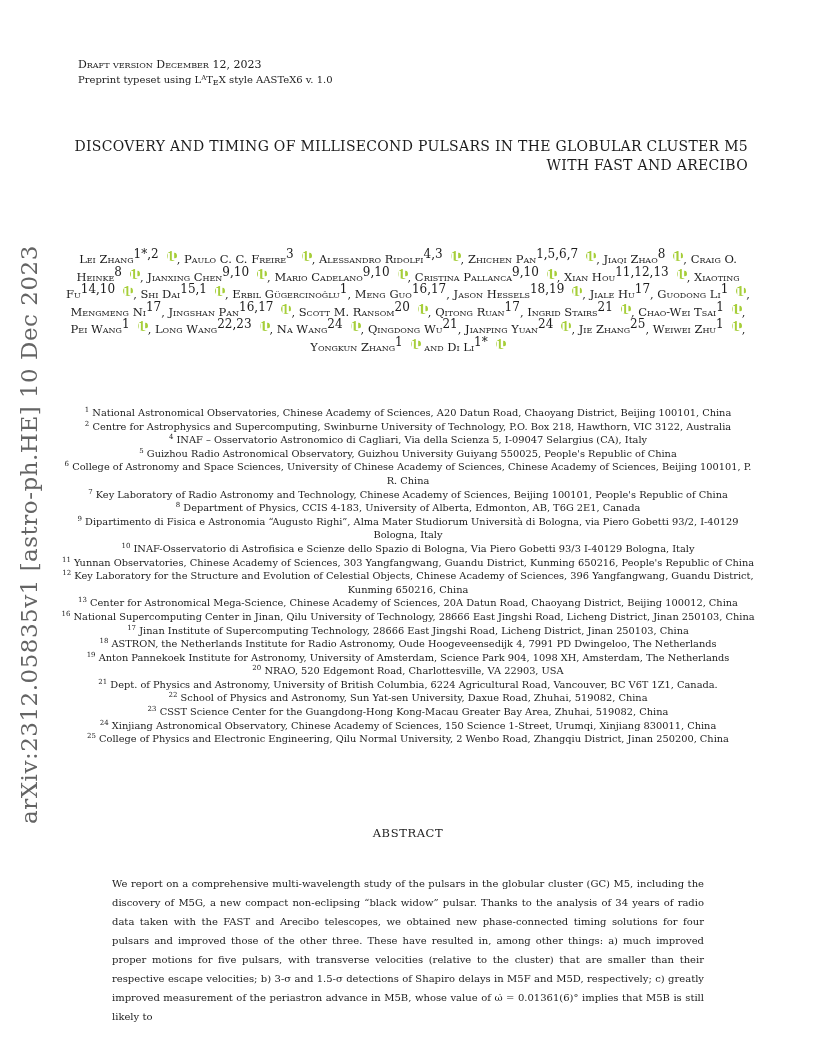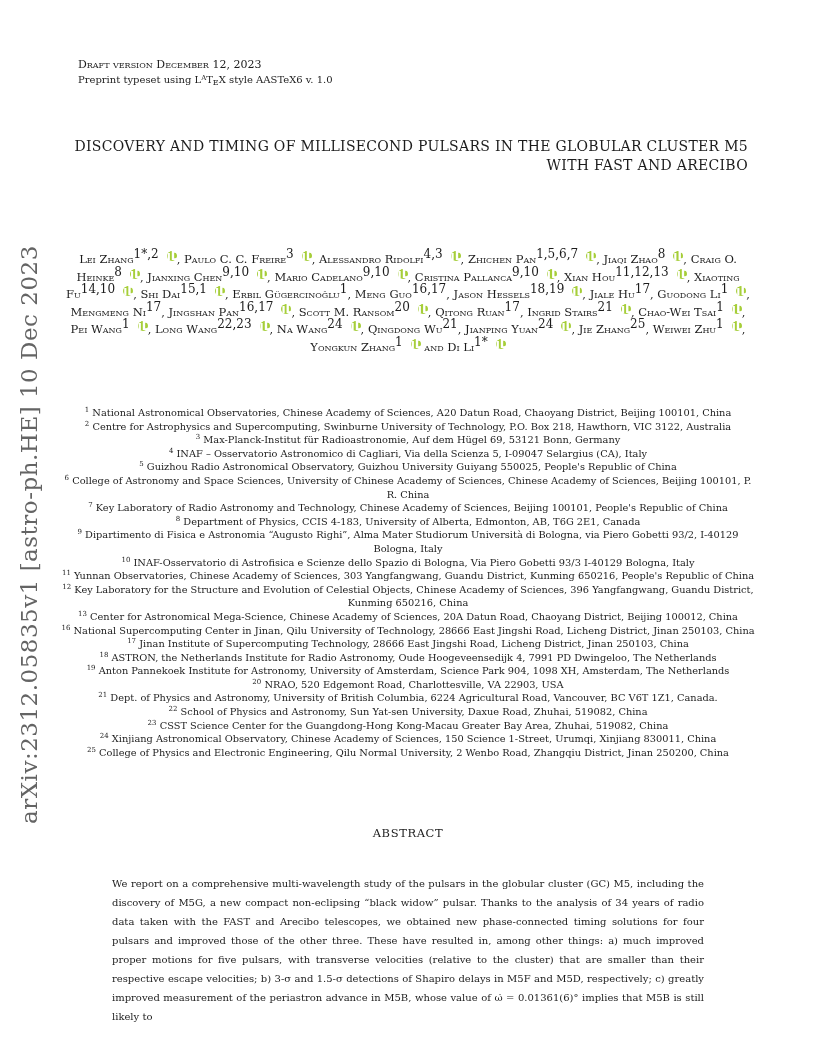--- a/index.html
+++ b/index.html
@@ -50,21 +50,20 @@
     <div class="l2"><span>Preprint typeset using L</span><span class="sup-a">A</span><span>T</span><span class="sub-e">E</span><span>X style AASTeX6 v. 1.0</span></div>
   </div>
 
   <div class="title">DISCOVERY AND TIMING OF MILLISECOND PULSARS IN THE GLOBULAR CLUSTER M5 WITH FAST AND ARECIBO</div>
 
   <div class="authors"><span><span>Lei Zhang</span><sup class="a-sup">1*,2</sup><span class="orcid">iD</span></span><span>, </span><span><span>Paulo C. C. Freire</span><sup class="a-sup">3</sup><span class="orcid">iD</span></span><span>, </span><span><span>Alessandro Ridolfi</span><sup class="a-sup">4,3</sup><span class="orcid">iD</span></span><span>, </span><span><span>Zhichen Pan</span><sup class="a-sup">1,5,6,7</sup><span class="orcid">iD</span></span><span>, </span><span><span>Jiaqi Zhao</span><sup class="a-sup">8</sup><span class="orcid">iD</span></span><span>, </span><span><span>Craig O. Heinke</span><sup class="a-sup">8</sup><span class="orcid">iD</span></span><span>, </span><span><span>Jianxing Chen</span><sup class="a-sup">9,10</sup><span class="orcid">iD</span></span><span>, </span><span><span>Mario Cadelano</span><sup class="a-sup">9,10</sup><span class="orcid">iD</span></span><span>, </span><span><span>Cristina Pallanca</span><sup class="a-sup">9,10</sup><span class="orcid">iD</span></span><span>, </span><span><span>Xian Hou</span><sup class="a-sup">11,12,13</sup><span class="orcid">iD</span></span><span>, </span><span><span>Xiaoting Fu</span><sup class="a-sup">14,10</sup><span class="orcid">iD</span></span><span>, </span><span><span>Shi Dai</span><sup class="a-sup">15,1</sup><span class="orcid">iD</span></span><span>, </span><span><span>Erbil Gügercinoğlu</span><sup class="a-sup">1</sup></span><span>, </span><span><span>Meng Guo</span><sup class="a-sup">16,17</sup></span><span>, </span><span><span>Jason Hessels</span><sup class="a-sup">18,19</sup><span class="orcid">iD</span></span><span>, </span><span><span>Jiale Hu</span><sup class="a-sup">17</sup></span><span>, </span><span><span>Guodong Li</span><sup class="a-sup">1</sup><span class="orcid">iD</span></span><span>, </span><span><span>Mengmeng Ni</span><sup class="a-sup">17</sup></span><span>, </span><span><span>Jingshan Pan</span><sup class="a-sup">16,17</sup><span class="orcid">iD</span></span><span>, </span><span><span>Scott M. Ransom</span><sup class="a-sup">20</sup><span class="orcid">iD</span></span><span>, </span><span><span>Qitong Ruan</span><sup class="a-sup">17</sup></span><span>, </span><span><span>Ingrid Stairs</span><sup class="a-sup">21</sup><span class="orcid">iD</span></span><span>, </span><span><span>Chao-Wei Tsai</span><sup class="a-sup">1</sup><span class="orcid">iD</span></span><span>, </span><span><span>Pei Wang</span><sup class="a-sup">1</sup><span class="orcid">iD</span></span><span>, </span><span><span>Long Wang</span><sup class="a-sup">22,23</sup><span class="orcid">iD</span></span><span>, </span><span><span>Na Wang</span><sup class="a-sup">24</sup><span class="orcid">iD</span></span><span>, </span><span><span>Qingdong Wu</span><sup class="a-sup">21</sup></span><span>, </span><span><span>Jianping Yuan</span><sup class="a-sup">24</sup><span class="orcid">iD</span></span><span>, </span><span><span>Jie Zhang</span><sup class="a-sup">25</sup></span><span>, </span><span><span>Weiwei Zhu</span><sup class="a-sup">1</sup><span class="orcid">iD</span></span><span>, </span><span><span>Yongkun Zhang</span><sup class="a-sup">1</sup><span class="orcid">iD</span></span><span> and </span><span><span>Di Li</span><sup class="a-sup">1*</sup><span class="orcid">iD</span></span></div>
 
   <div class="affs">
       <div><sup class="f-sup">1</sup><span> National Astronomical Observatories, Chinese Academy of Sciences, A20 Datun Road, Chaoyang District, Beijing 100101, China</span></div>
       <div><sup class="f-sup">2</sup><span> Centre for Astrophysics and Supercomputing, Swinburne University of Technology, P.O. Box 218, Hawthorn, VIC 3122, Australia</span></div>
-      <div><sup class="f-sup">3</sup><span> Max-Planck-Institut für Radioastronomie, Auf dem Hügel 69, 53121 Bonn, Germany</span></div>
       <div><sup class="f-sup">4</sup><span> INAF – Osservatorio Astronomico di Cagliari, Via della Scienza 5, I-09047 Selargius (CA), Italy</span></div>
       <div><sup class="f-sup">5</sup><span> Guizhou Radio Astronomical Observatory, Guizhou University Guiyang 550025, People's Republic of China</span></div>
       <div><sup class="f-sup">6</sup><span> College of Astronomy and Space Sciences, University of Chinese Academy of Sciences, Chinese Academy of Sciences, Beijing 100101, P. R. China</span></div>
       <div><sup class="f-sup">7</sup><span> Key Laboratory of Radio Astronomy and Technology, Chinese Academy of Sciences, Beijing 100101, People's Republic of China</span></div>
       <div><sup class="f-sup">8</sup><span> Department of Physics, CCIS 4-183, University of Alberta, Edmonton, AB, T6G 2E1, Canada</span></div>
       <div><sup class="f-sup">9</sup><span> Dipartimento di Fisica e Astronomia “Augusto Righi”, Alma Mater Studiorum Università di Bologna, via Piero Gobetti 93/2, I-40129 Bologna, Italy</span></div>
       <div><sup class="f-sup">10</sup><span> INAF-Osservatorio di Astrofisica e Scienze dello Spazio di Bologna, Via Piero Gobetti 93/3 I-40129 Bologna, Italy</span></div>
       <div><sup class="f-sup">11</sup><span> Yunnan Observatories, Chinese Academy of Sciences, 303 Yangfangwang, Guandu District, Kunming 650216, People's Republic of China</span></div>
       <div><sup class="f-sup">12</sup><span> Key Laboratory for the Structure and Evolution of Celestial Objects, Chinese Academy of Sciences, 396 Yangfangwang, Guandu District, Kunming 650216, China</span></div>
       <div><sup class="f-sup">13</sup><span> Center for Astronomical Mega-Science, Chinese Academy of Sciences, 20A Datun Road, Chaoyang District, Beijing 100012, China</span></div>

